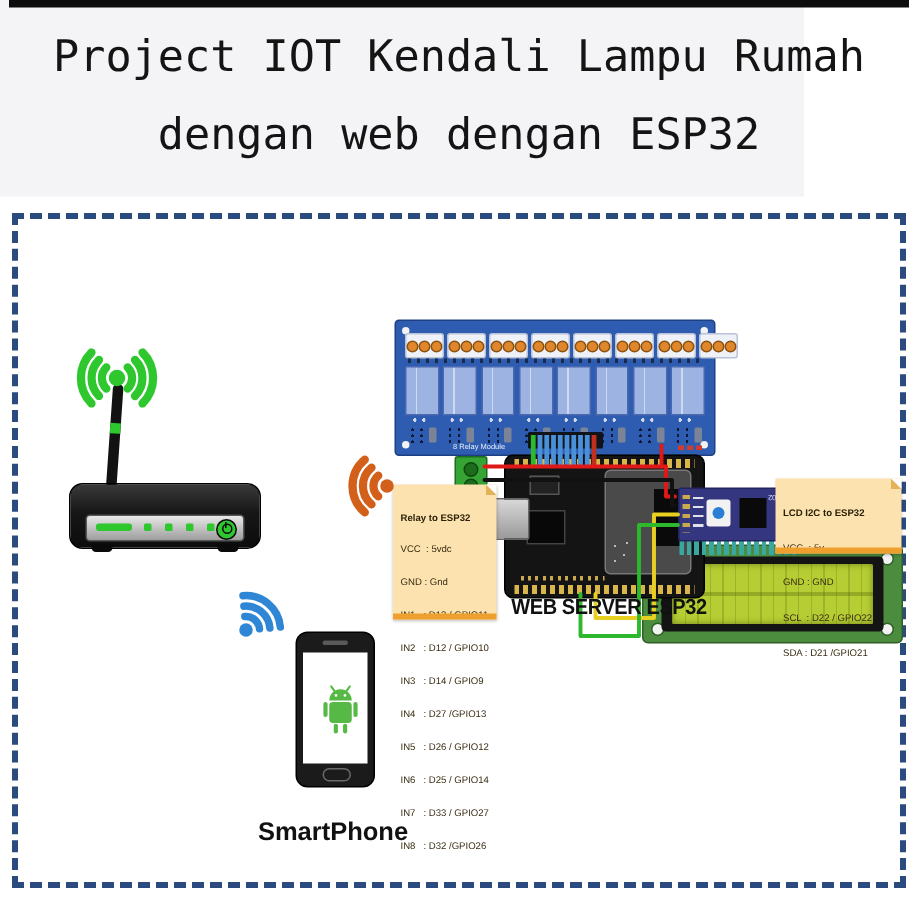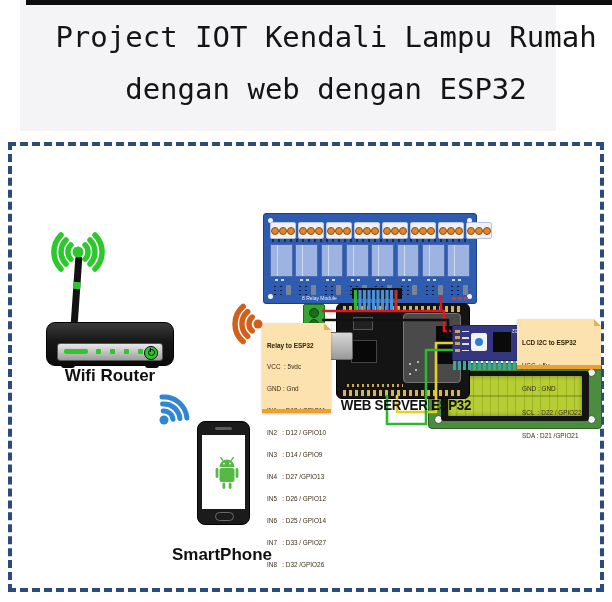--- a/index.html
+++ b/index.html
@@ -1,20 +1,20 @@
 <!DOCTYPE html>
 <html><head>
 <meta charset="utf-8">
 <style>
   html,body{margin:0;padding:0;background:#fff;}
   .canvas{position:relative;width:612px;height:602px;background:#fff;overflow:hidden;
           font-family:"Liberation Sans",sans-serif;}
 
   
-  .banner{position:absolute;left:0;top:0;width:536px;height:131px;background:#f4f4f6;margin-left:20px;}
+  .banner{position:absolute;left:0;top:0;width:536px;height:131px;background:#f4f4f6;}
   .banner-topline{position:absolute;left:6px;top:0;width:600px;height:5px;background:#0d0d0d;}
   .title-line{position:absolute;left:0;width:612px;text-align:center;color:#141414;
               font-family:"DejaVu Sans Mono","Liberation Mono",monospace;
               font-size:29px;font-weight:500;letter-spacing:0px;white-space:nowrap;}
   .t1{top:20px;} .t2{top:72px;}
 
   
   .frame{position:absolute;left:8px;top:142px;width:596px;height:450px;
          border:4px dashed #2b4a7d;box-sizing:border-box;background:#fff;}
 
@@ -168,21 +168,20 @@
       <div class="led" style="left:66px"></div>
       <div class="led" style="left:80px"></div>
       <div class="pwr">
         <div class="pwr-ring"></div>
         <div class="pwr-stick"></div>
       </div>
     </div>
     <div class="router-foot" style="left:14px"></div>
     <div class="router-foot" style="right:14px"></div>
   </div>
-  <div class="dev-label router-label">Wifi Router</div>
 
   <div class="relay-board">
     <div class="corner-dot" style="left:4px;top:4px"></div>
     <div class="corner-dot" style="right:4px;top:4px"></div>
     <div class="corner-dot" style="left:4px;bottom:4px"></div>
     <div class="corner-dot" style="right:4px;bottom:4px"></div>
     <div class="term-row">
       <div class="term">
           <span class="screw"></span>
           <span class="screw"></span>

